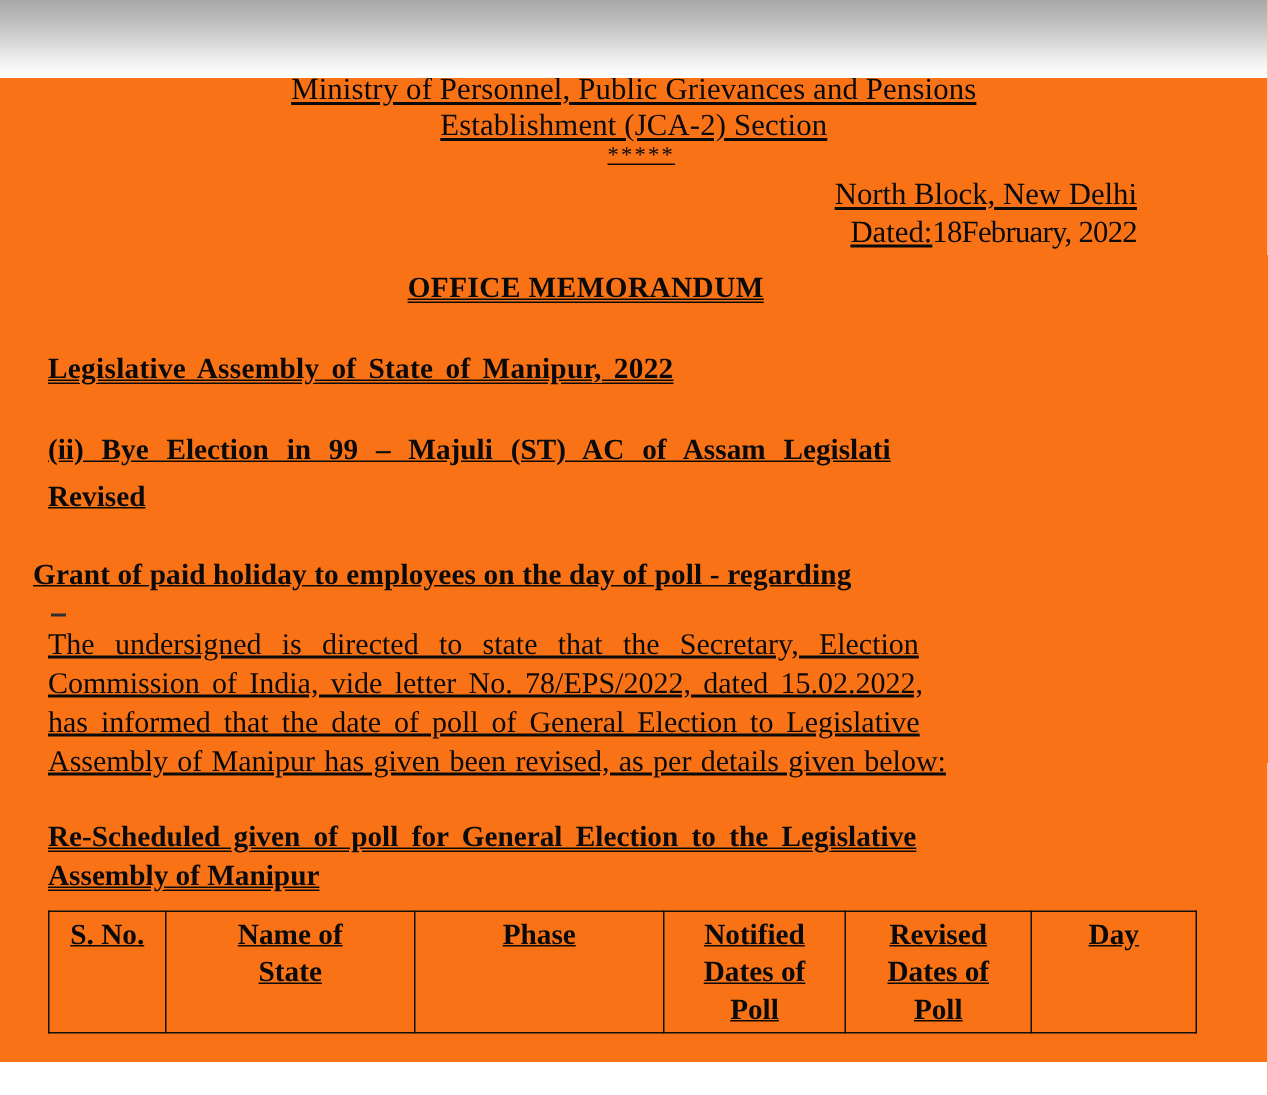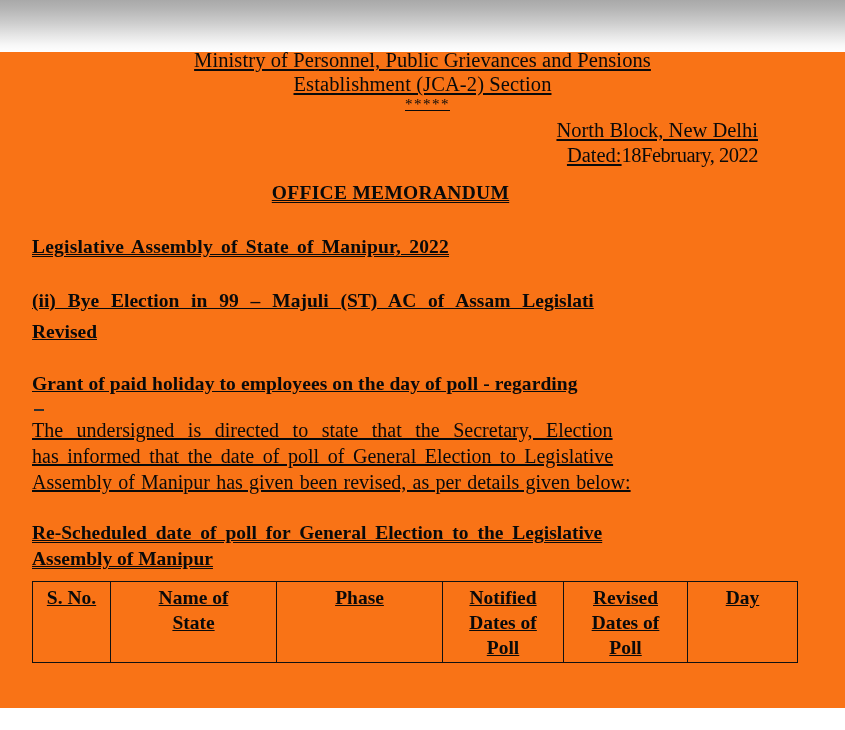--- a/index.html
+++ b/index.html
@@ -118,21 +118,21 @@
     padding-right: 27px;
     font-weight: bold;
     font-size: 19.5px;
     line-height: 31px;
   }
   .sec2-l1 { white-space: nowrap; word-spacing: 7px; }
   .sec2-l2 { }
 
   .grant-line {
     margin-top: 26px;
-    padding-left: 32px;
+    padding-left: 22px;
     font-weight: bold;
     font-size: 19.5px;
     white-space: nowrap;
     letter-spacing: 0.1px;
   }
 
   .stray-dash {
     position: absolute;
     left: 34px;
     top: 409px;
@@ -256,26 +256,27 @@
 
     <div class="sec2">
       <div class="sec2-l1">(ii)    Bye Election in 99 – Majuli (ST) AC of Assam Legislati</div>
       <div class="sec2-l2">Revised</div>
     </div>
 
     <div class="grant-line">Grant of paid holiday to employees on the day of poll  - regarding</div>
 
     <div class="para">
       <span class="pl p1">The undersigned is directed to state that the Secretary, Election</span>
+      <span class="pl p2">Commission of India, vide  letter No. 78/EPS/2022, dated 15.02.2022,</span>
       <span class="pl p3">has informed that the date of poll of General Election to Legislative</span>
       <span class="pl p4">Assembly of Manipur has given been revised, as per details given below:</span>
     </div>
 
     <div class="tbl-caption">
-      <div class="tc-line c1">Re-Scheduled date of poll for General Election to the Legislative</div>
+      <div class="tc-line c1">Re-Scheduled given of poll for General Election to the Legislative</div>
       <div class="tc-line c2">Assembly of Manipur</div>
     </div>
 
     <div class="tbl-wrap">
       <table class="memo">
         <thead>
           <tr>
             <th class="col-sno">S. No.</th>
             <th class="col-state">
               <span>Name of</span><br>

